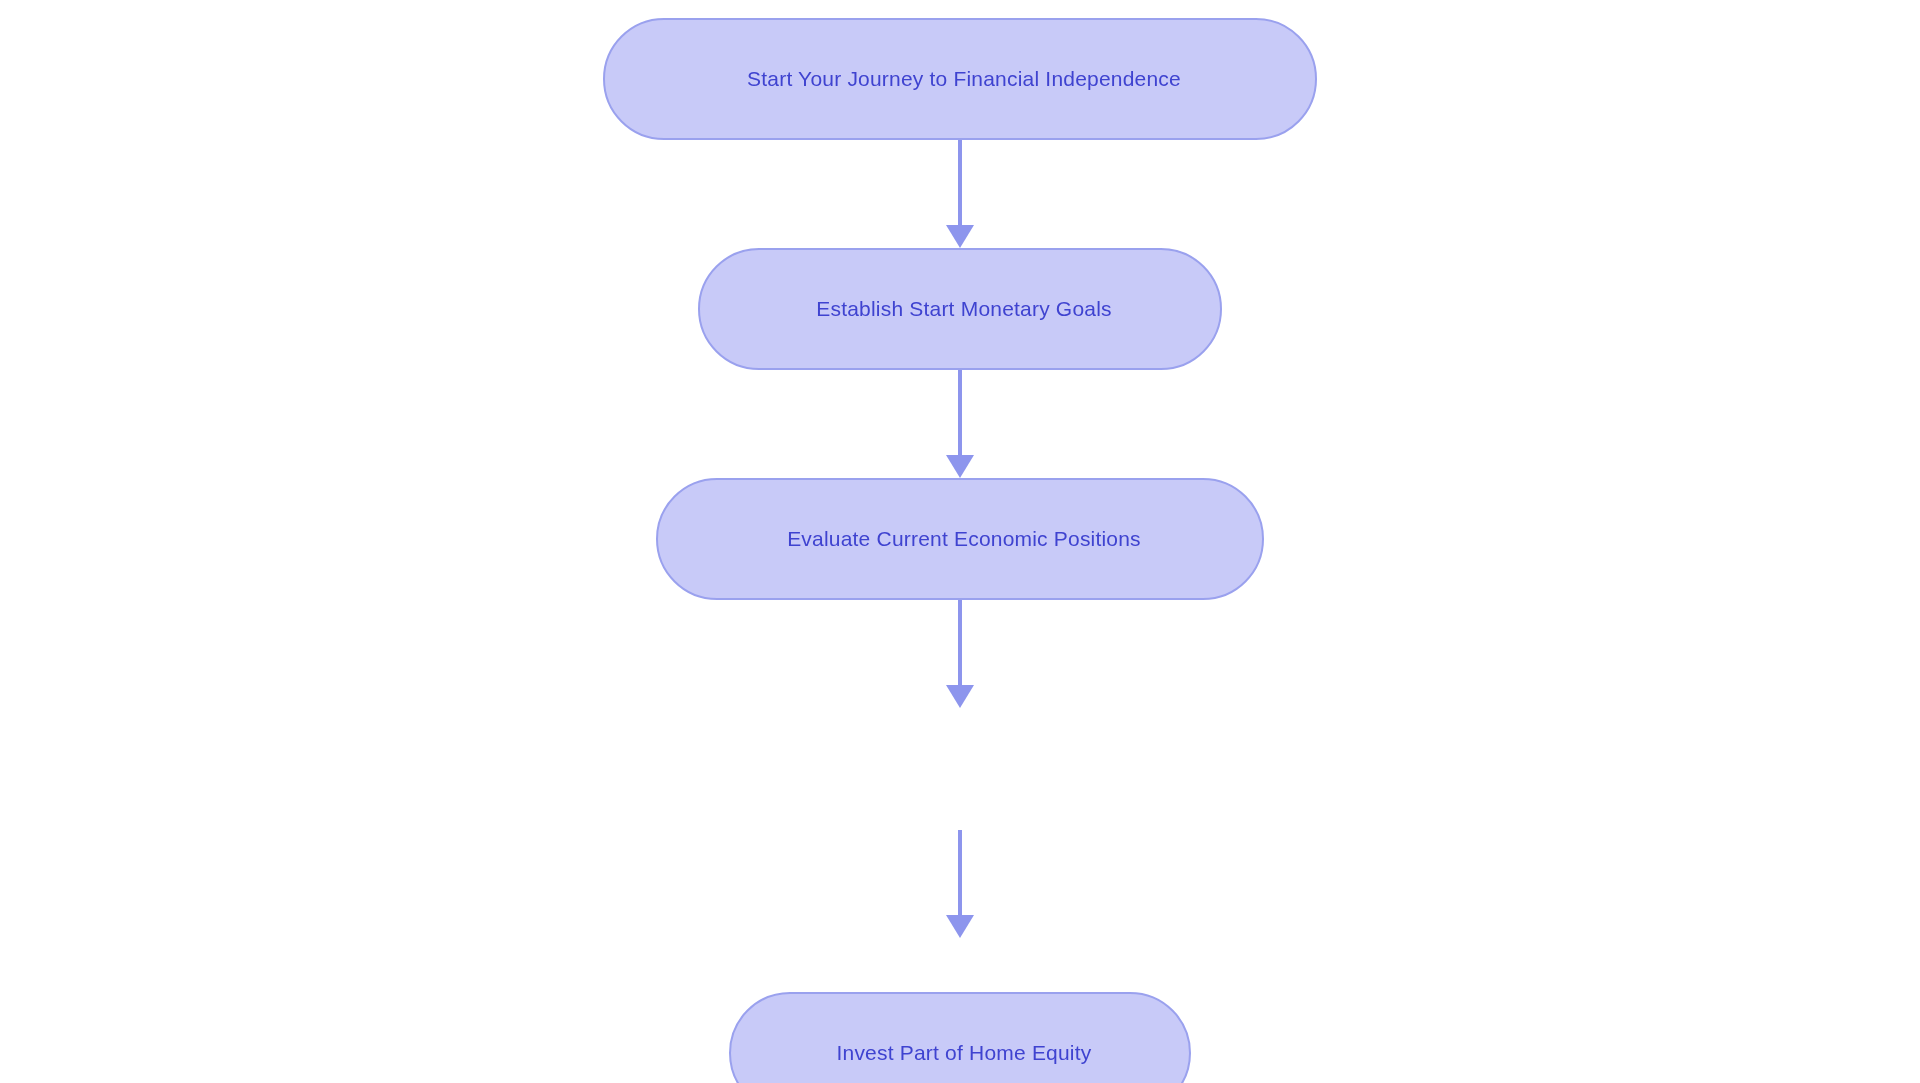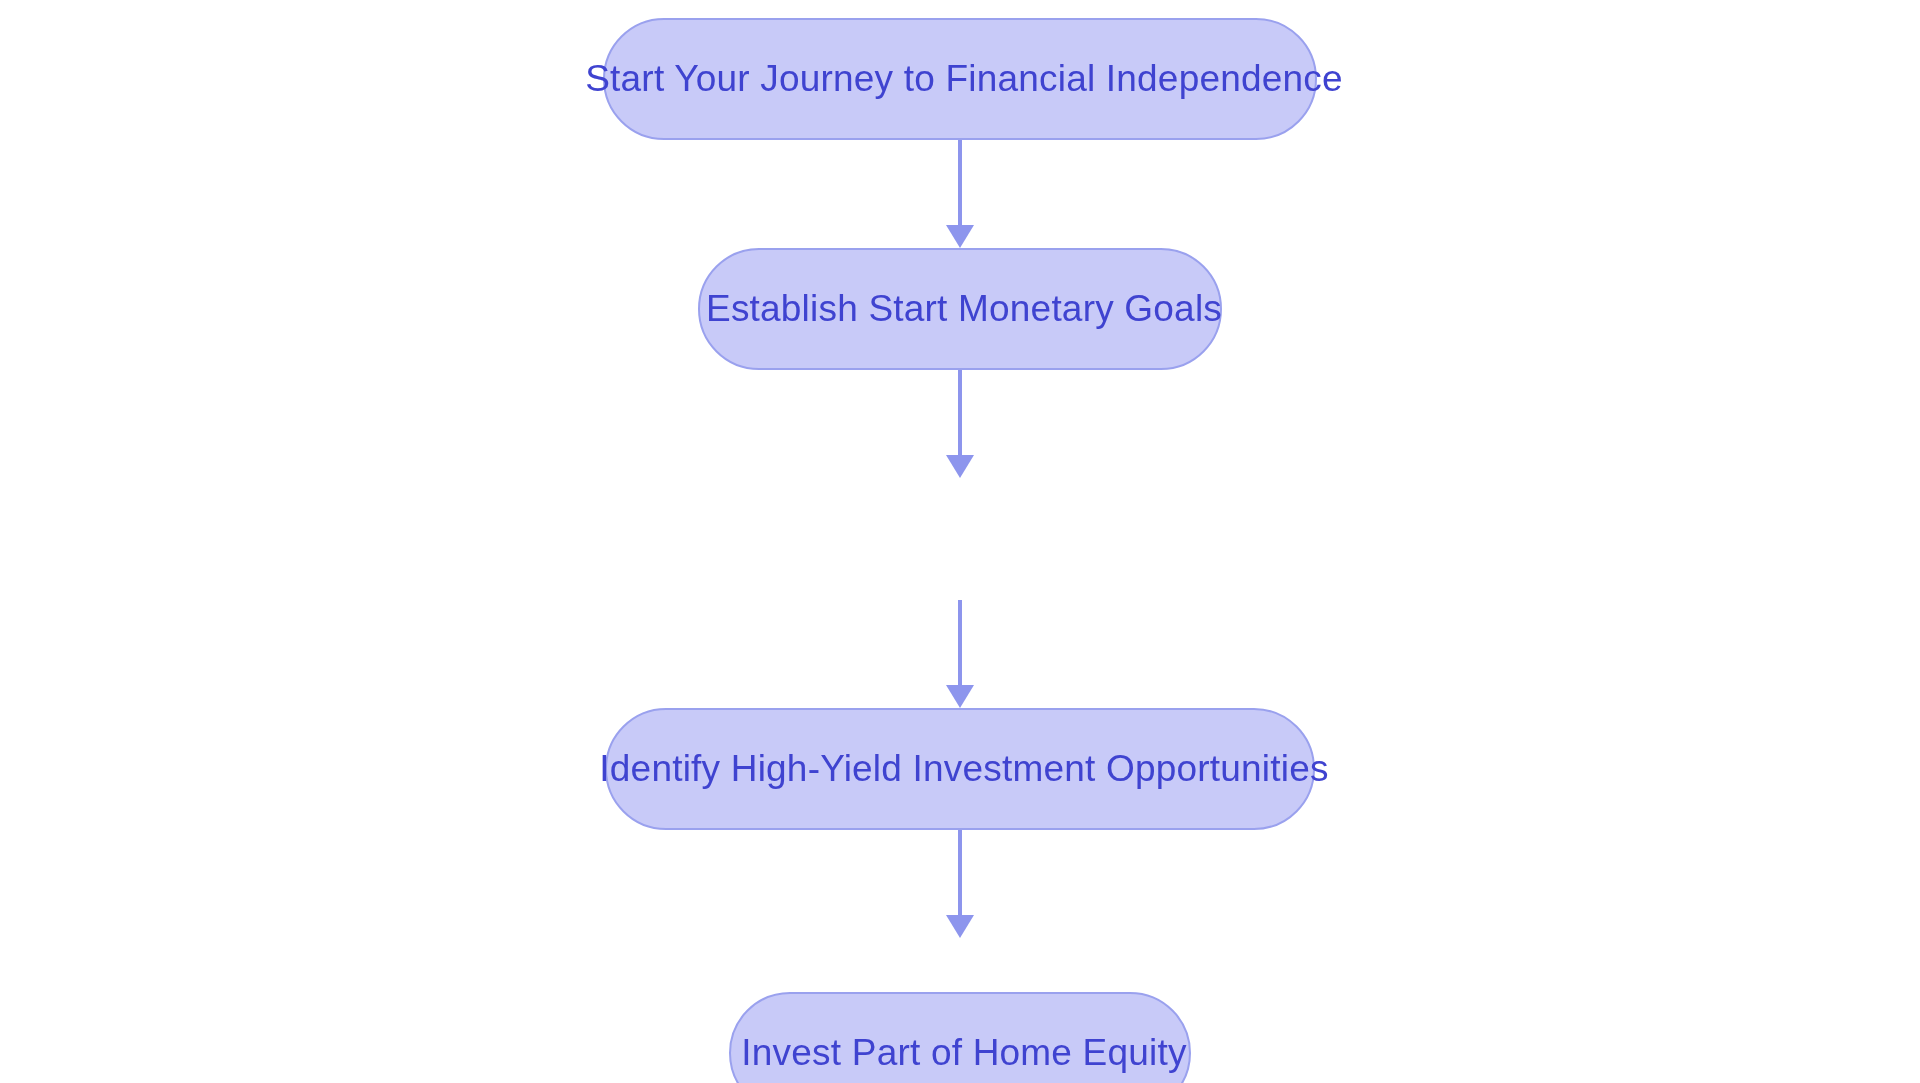--- a/index.html
+++ b/index.html
@@ -27,21 +27,21 @@
     border-radius: 61px;
     background: var(--node-fill);
     border: 2px solid var(--node-border);
     display: flex;
     align-items: center;
     justify-content: center;
     text-align: center;
   }
   .node-label {
     color: var(--node-text);
-    font-size: 37px;
+    font-size: 21px;
     letter-spacing: 0.2px;
     white-space: nowrap;
     margin-left: 8px;
   }
   .n1 { top: 18px;  width: 714px; }
   .n2 { top: 248px; width: 524px; }
   .n3 { top: 478px; width: 608px; }
   .n4 { top: 708px; width: 710px; }
   .n5 { top: 992px; width: 462px; }
   .arrow {
@@ -87,29 +87,29 @@
 
   <div class="node n2">
     <span class="node-label">Establish Start Monetary Goals</span>
   </div>
 
   <div class="arrow a2">
     <div class="arrow-line"></div>
     <div class="arrow-head"></div>
   </div>
 
+  <div class="node n3">
+    <span class="node-label">Evaluate Current Economic Positions</span>
+  </div>
 
   <div class="arrow a3">
     <div class="arrow-line"></div>
     <div class="arrow-head"></div>
   </div>
 
-  <div class="node n4">
-    <span class="node-label">Identify High-Yield Investment Opportunities</span>
-  </div>
 
   <div class="arrow a4">
     <div class="arrow-line"></div>
     <div class="arrow-head"></div>
   </div>
 
   <div class="node n5">
     <span class="node-label">Invest Part of Home Equity</span>
   </div>
 

